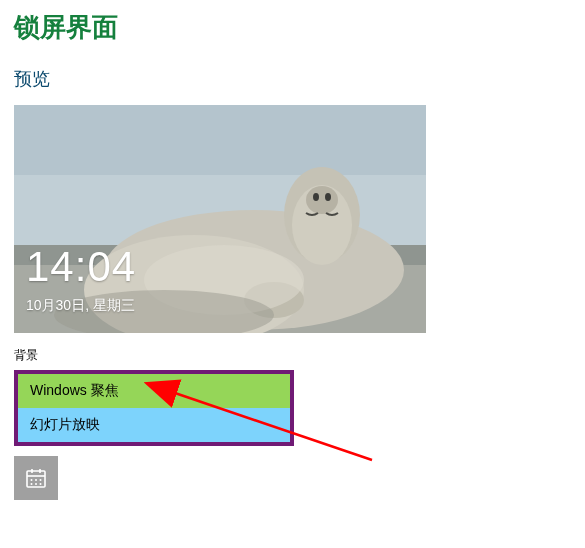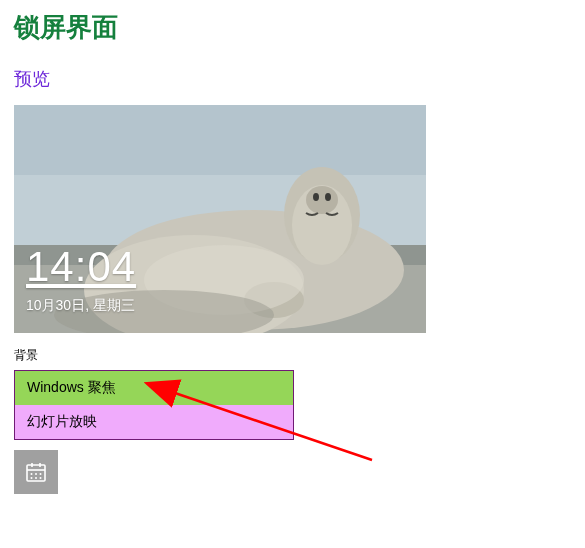--- a/index.html
+++ b/index.html
@@ -12,61 +12,60 @@
     position: relative;
   }
   .page-title {
     font-size: 26px;
     font-weight: 600;
     color: #15803d;
     margin-bottom: 22px;
   }
   .preview-label {
     font-size: 18px;
-    color: #6d28d9;
+    color: #0c4a6e;
     margin-bottom: 14px;
   }
   .preview {
     width: 412px;
     height: 228px;
     position: relative;
     overflow: hidden;
     background: linear-gradient(to bottom, #b9c8d0 0%, #c5d2d8 60%, #9aa2a3 60%, #b2b6b1 100%);
   }
   .preview svg { position: absolute; top: 0; left: 0; }
   .preview-time {
     position: absolute;
     left: 12px;
     bottom: 42px;
     color: #ffffff;
     font-size: 42px;
     font-weight: 300;
     letter-spacing: 1px;
     text-shadow: 0 1px 2px rgba(0,0,0,0.3);
-    text-decoration: underline;
   }
   .preview-date {
     position: absolute;
     left: 12px;
     bottom: 18px;
     color: #ffffff;
     font-size: 14px;
     font-weight: 400;
     text-shadow: 0 1px 2px rgba(0,0,0,0.3);
   }
   .section-label {
     font-size: 12px;
     color: #000;
     margin-top: 14px;
     margin-bottom: 6px;
   }
   .dropdown {
     width: 280px;
-    background: #f0abfc;
-    border: 1px solid #701a75;
+    background: #7dd3fc;
+    border: 4px solid #701a75;
   }
   .dropdown-option {
     padding: 8px 12px;
     font-size: 14px;
     color: #000;
     cursor: pointer;
   }
   .dropdown-option.selected {
     background: #95d658;
   }

